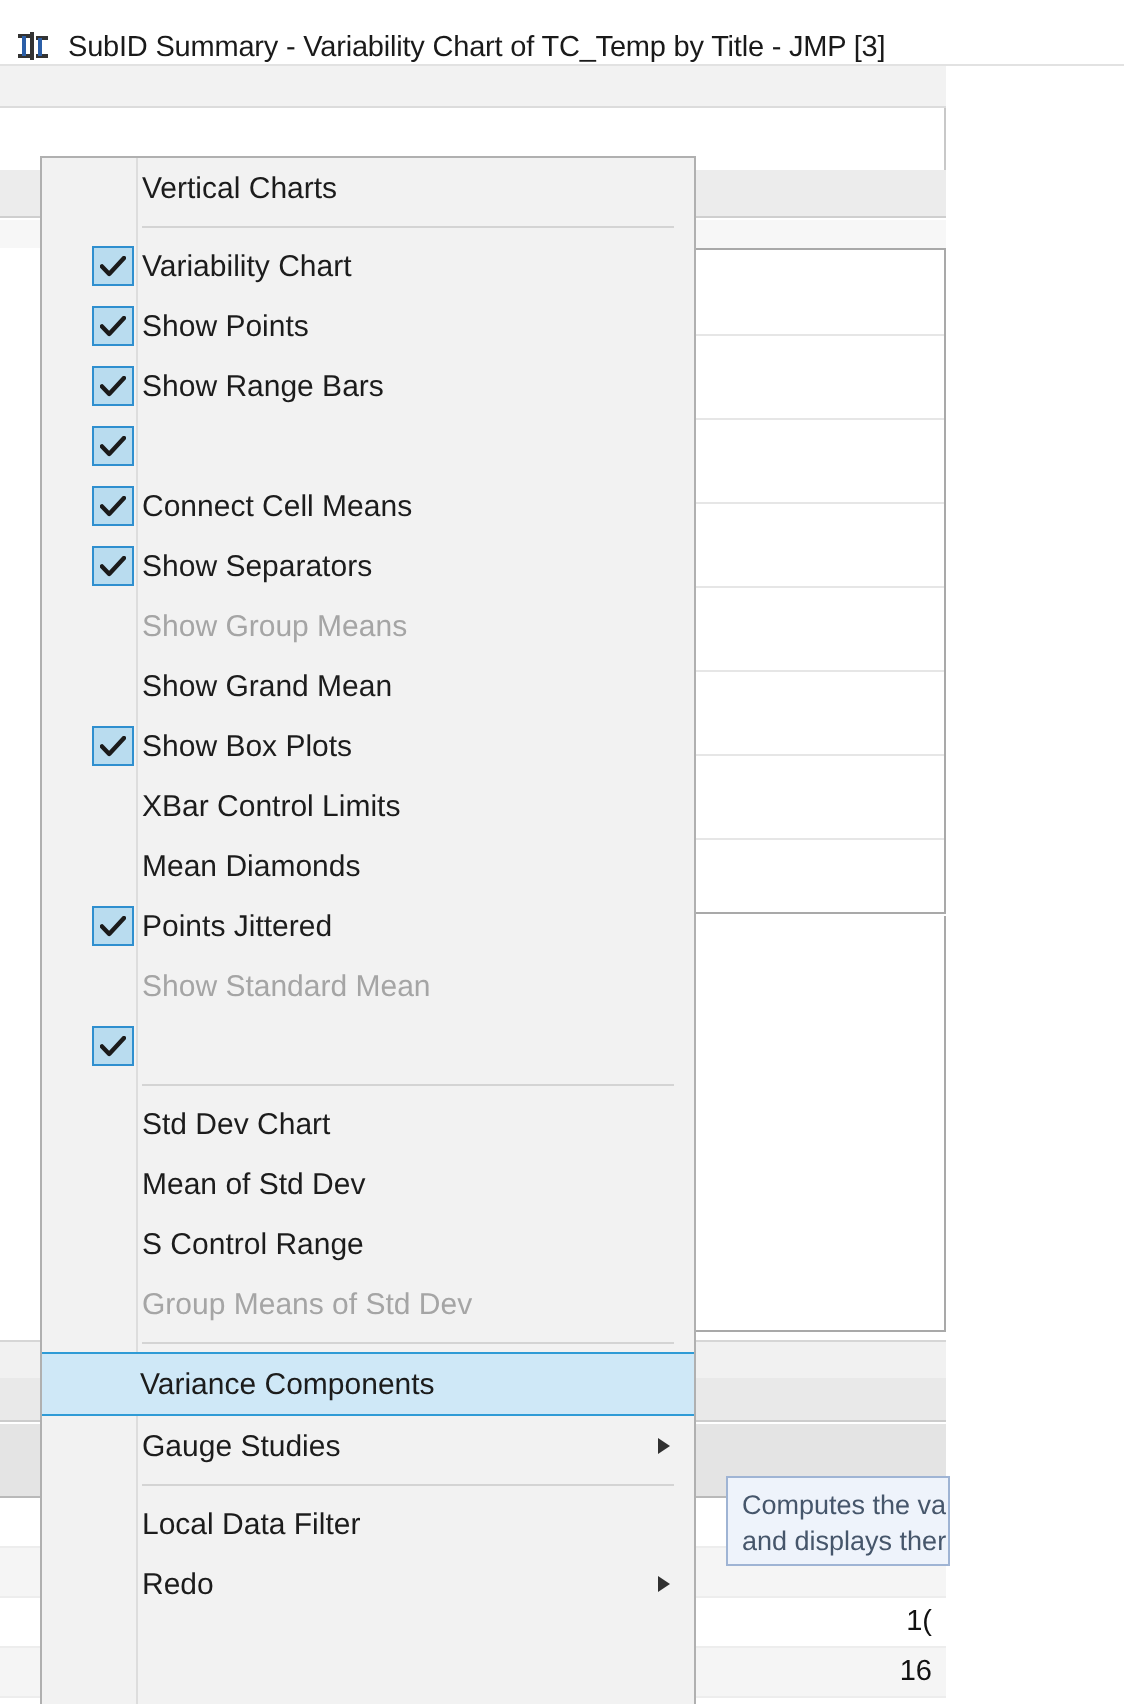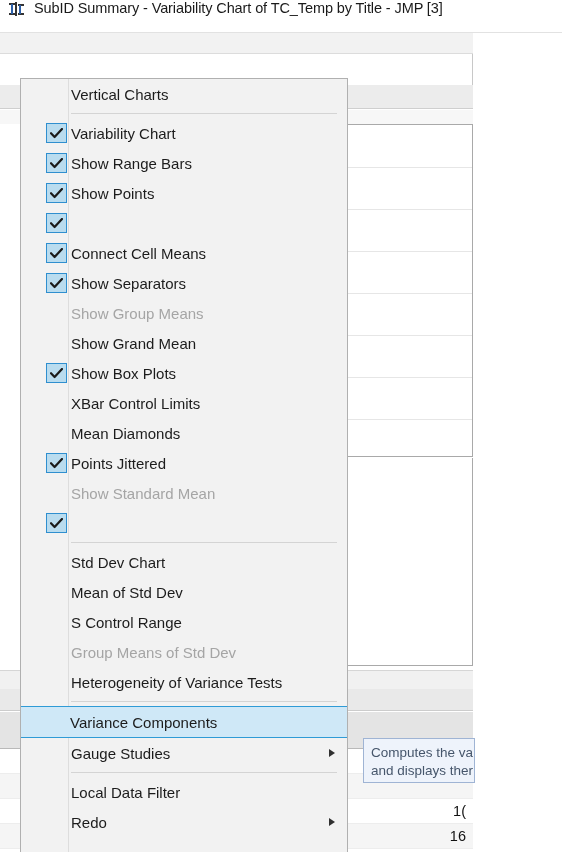--- a/index.html
+++ b/index.html
@@ -15,21 +15,21 @@
     width: 574px; height: 852px;
     background: #ffffff;
   }
 
   
   .titlebar {
     position: absolute; left: 0; top: 0;
     width: 562px; height: 33px;
     background: #ffffff;
     border-bottom: 1px solid #e2e2e2;
-    display: flex; align-items: flex-start;
+    display: flex; align-items: flex-end;
     padding-left: 9px;
   }
   .jmp-icon {
     width: 18px; height: 18px;
     position: relative;
     flex: 0 0 auto;
     margin-right: 7px;
   }
   .jmp-icon .bar {
     position: absolute; background: #2b5fa8;
@@ -454,29 +454,29 @@
             </svg>
           </span>
           <span>Variability Chart</span>
         </div>
         <div class="mi">
           <span class="chk">
             <svg width="13" height="11" viewBox="0 0 13 11">
               <path d="M1 5.2 L4.6 9 L12 1" fill="none" stroke="#1b1b1b" stroke-width="2.2" stroke-linecap="round" stroke-linejoin="round"></path>
             </svg>
           </span>
+          <span>Show Points</span>
+        </div>
+        <div class="mi">
+          <span class="chk">
+            <svg width="13" height="11" viewBox="0 0 13 11">
+              <path d="M1 5.2 L4.6 9 L12 1" fill="none" stroke="#1b1b1b" stroke-width="2.2" stroke-linecap="round" stroke-linejoin="round"></path>
+            </svg>
+          </span>
           <span>Show Range Bars</span>
-        </div>
-        <div class="mi">
-          <span class="chk">
-            <svg width="13" height="11" viewBox="0 0 13 11">
-              <path d="M1 5.2 L4.6 9 L12 1" fill="none" stroke="#1b1b1b" stroke-width="2.2" stroke-linecap="round" stroke-linejoin="round"></path>
-            </svg>
-          </span>
-          <span>Show Points</span>
         </div>
         <div class="mi">
           <span class="chk">
             <svg width="13" height="11" viewBox="0 0 13 11">
               <path d="M1 5.2 L4.6 9 L12 1" fill="none" stroke="#1b1b1b" stroke-width="2.2" stroke-linecap="round" stroke-linejoin="round"></path>
             </svg>
           </span>
         </div>
         <div class="mi">
           <span class="chk">
@@ -537,23 +537,20 @@
           <span>Std Dev Chart</span>
         </div>
         <div class="mi">
           <span>Mean of Std Dev</span>
         </div>
         <div class="mi">
           <span>S Control Range</span>
         </div>
         <div class="mi disabled">
           <span>Group Means of Std Dev</span>
-        </div>
-        <div class="mi">
-          <span>Heterogeneity of Variance Tests</span>
         </div>
         <div class="msep"></div>
         <div class="mi selected">
           <span>Variance Components</span>
         </div>
         <div class="mi">
           <span>Gauge Studies</span>
           <span class="arrow"></span>
         </div>
         <div class="msep"></div>

